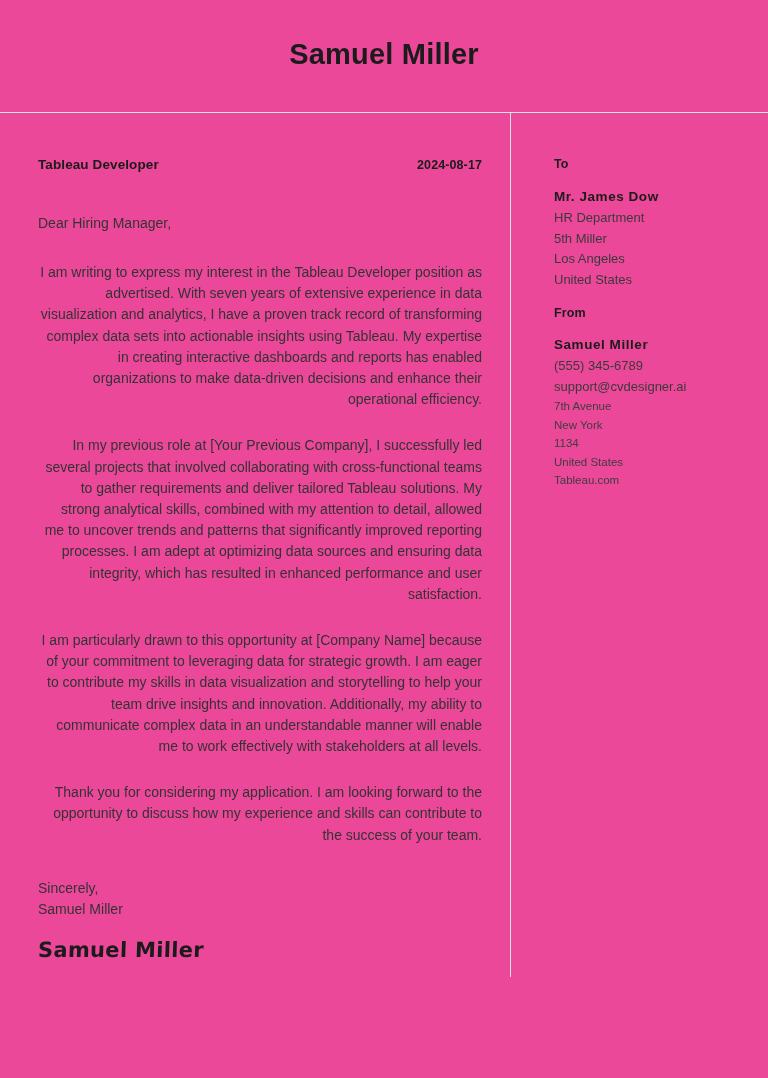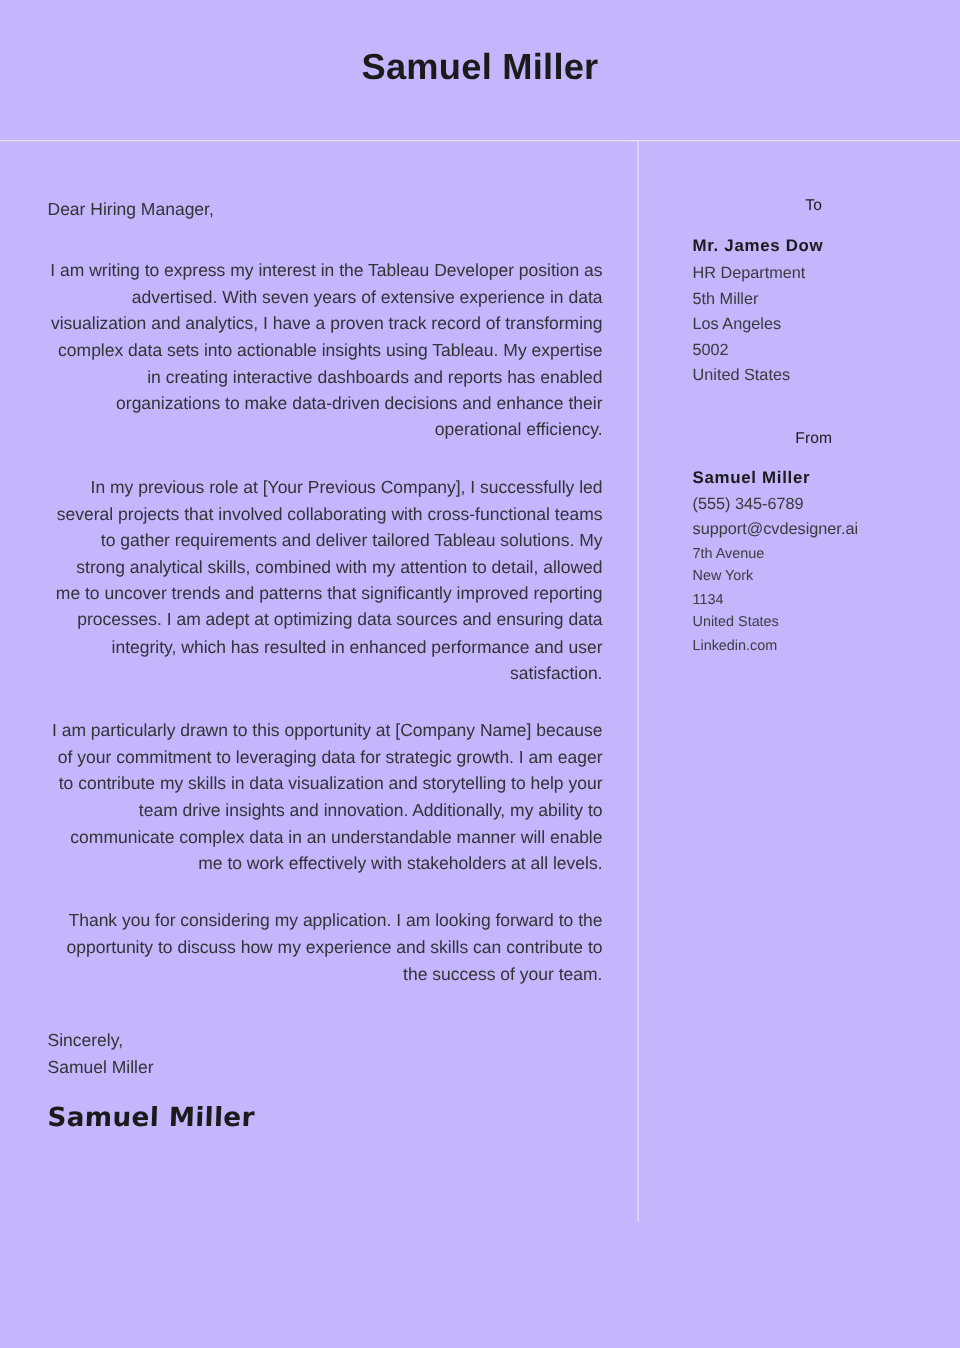--- a/index.html
+++ b/index.html
@@ -14,21 +14,21 @@
     font-family: "Liberation Sans", sans-serif;
     color: #2b2b2b;
     -webkit-font-smoothing: antialiased;
     overflow: hidden;
   }
 
   .page {
     position: relative;
     width: 768px;
     height: 1078px;
-    background: #c4b5fd;
+    background: #ec4899;
     box-sizing: border-box;
   }
 
   
   .letter-header {
     height: 113px;
     border-bottom: 1px solid #e3e3e5;
     display: flex;
     align-items: center;
     justify-content: center;
@@ -121,64 +121,67 @@
     font-weight: bold;
     color: #1b1b1b;
     letter-spacing: 0.3px;
     transform: skewX(-2deg);
     transform-origin: left center;
   }
 
   
   .side-label {
     font-size: 12.5px;
-    font-weight: normal;
+    font-weight: bold;
     color: #1b1b1b;
     margin-bottom: 16px;
     letter-spacing: 0.1px;
-    text-align: center;
   }
   .contact-name {
     font-size: 13.5px;
     font-weight: bold;
     color: #1b1b1b;
     letter-spacing: 0.55px;
     line-height: 20px;
     margin-bottom: 1px;
   }
   .contact-line {
     font-size: 13px;
     color: #3a3a3c;
     line-height: 20.5px;
   }
   .contact-line.small {
     font-size: 11.5px;
     line-height: 18.6px;
     color: #3d3d3f;
   }
   .from-block {
-    margin-top: 32px;
+    margin-top: 16px;
   }
   .from-block .side-label {
     margin-bottom: 15px;
   }
 </style>
 </head>
 <body>
 
 <div class="page">
 
   <div class="letter-header">
     <h1 class="candidate-name">Samuel Miller</h1>
   </div>
 
   <div class="letter-body">
 
     <div class="main-column">
 
+      <div class="meta-row">
+        <div class="job-title">Tableau Developer</div>
+        <div class="letter-date">2024-08-17</div>
+      </div>
 
       <p class="salutation">Dear Hiring Manager,</p>
 
       <p class="paragraph">I am writing to express my interest in the Tableau Developer position as advertised. With seven years of extensive experience in data visualization and analytics, I have a proven track record of transforming complex data sets into actionable insights using Tableau. My expertise in creating interactive dashboards and reports has enabled organizations to make data-driven decisions and enhance their operational efficiency.</p>
 
       <p class="paragraph">In my previous role at [Your Previous Company], I successfully led several projects that involved collaborating with cross-functional teams to gather requirements and deliver tailored Tableau solutions. My strong analytical skills, combined with my attention to detail, allowed me to uncover trends and patterns that significantly improved reporting processes. I am adept at optimizing data sources and ensuring data integrity, which has resulted in enhanced performance and user satisfaction.</p>
 
       <p class="paragraph">I am particularly drawn to this opportunity at [Company Name] because of your commitment to leveraging data for strategic growth. I am eager to contribute my skills in data visualization and storytelling to help your team drive insights and innovation. Additionally, my ability to communicate complex data in an understandable manner will enable me to work effectively with stakeholders at all levels.</p>
 
       <p class="paragraph">Thank you for considering my application. I am looking forward to the opportunity to discuss how my experience and skills can contribute to the success of your team.</p>
@@ -195,33 +198,32 @@
     <div class="divider"></div>
 
     <div class="side-column">
 
       <div class="recipient-block">
         <div class="side-label">To</div>
         <div class="contact-name">Mr. James Dow</div>
         <div class="contact-line">HR Department</div>
         <div class="contact-line">5th Miller</div>
         <div class="contact-line">Los Angeles</div>
-        <div class="contact-line">5002</div>
         <div class="contact-line">United States</div>
       </div>
 
       <div class="from-block">
         <div class="side-label">From</div>
         <div class="contact-name">Samuel Miller</div>
         <div class="contact-line">(555) 345-6789</div>
         <div class="contact-line">support@cvdesigner.ai</div>
         <div class="contact-line small">7th Avenue</div>
         <div class="contact-line small">New York</div>
         <div class="contact-line small">1134</div>
         <div class="contact-line small">United States</div>
-        <div class="contact-line small">Linkedin.com</div>
+        <div class="contact-line small">Tableau.com</div>
       </div>
 
     </div>
 
   </div>
 
 </div>
 
 </body></html>

